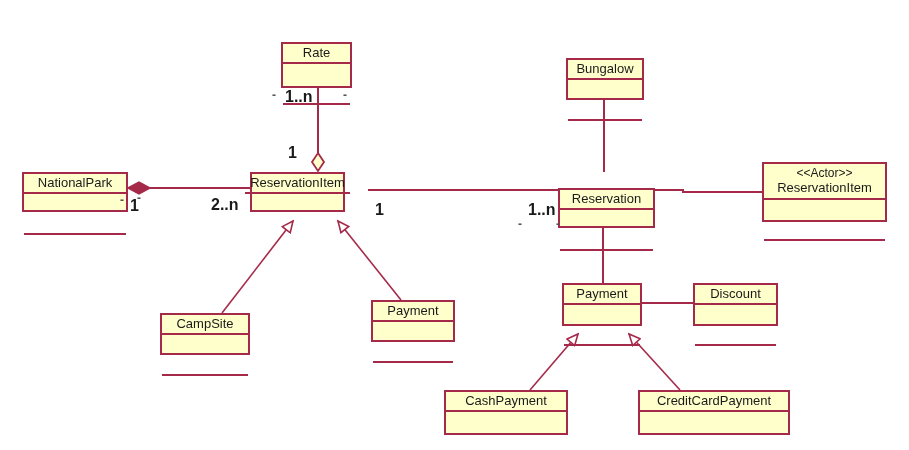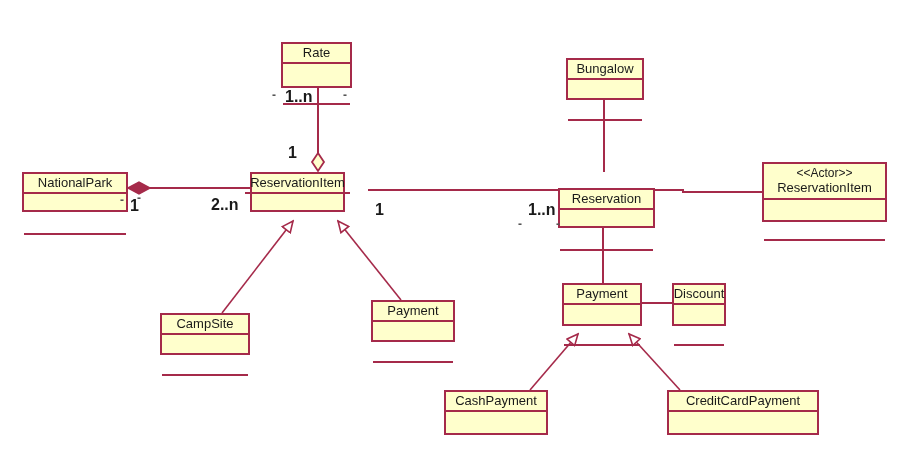--- a/index.html
+++ b/index.html
@@ -206,37 +206,37 @@
   </div>
 
   <div class="uml-class" style="left:562px; top:283px; width:80px; height:43px;">
     <div class="uml-name-compartment">
       <span>Payment</span>
     </div>
     <div class="uml-attr-compartment"></div>
     <div class="uml-op-compartment"></div>
   </div>
 
-  <div class="uml-class" style="left:672px; top:283px; width:54px; height:43px;">
+  <div class="uml-class" style="left:693px; top:283px; width:85px; height:43px;">
     <div class="uml-name-compartment">
       <span>Discount</span>
     </div>
     <div class="uml-attr-compartment"></div>
     <div class="uml-op-compartment"></div>
   </div>
 
-  <div class="uml-class" style="left:444px; top:390px; width:104px; height:45px;text-align:right;">
+  <div class="uml-class" style="left:444px; top:390px; width:124px; height:45px;text-align:right;">
     <div class="uml-name-compartment">
       <span>CashPayment</span>
     </div>
     <div class="uml-attr-compartment"></div>
     <div class="uml-op-compartment"></div>
   </div>
 
-  <div class="uml-class" style="left:638px; top:390px; width:152px; height:45px;margin-left:29px;">
+  <div class="uml-class" style="left:638px; top:390px; width:152px; height:45px;">
     <div class="uml-name-compartment">
       <span>CreditCardPayment</span>
     </div>
     <div class="uml-attr-compartment"></div>
     <div class="uml-op-compartment"></div>
   </div>
 
   <div class="edge-label" style="left:130px; top:200px;">1</div>
   <div class="edge-label" style="left:211px; top:199px;">2..n</div>
   <div class="edge-label" style="left:285px; top:91px;">1..n</div>

